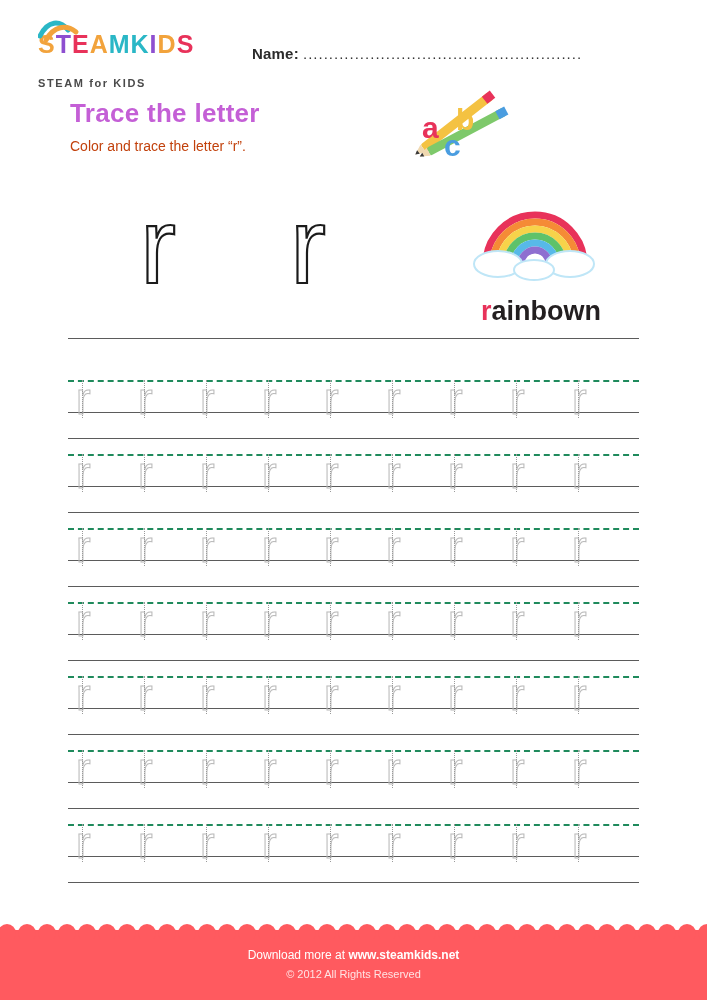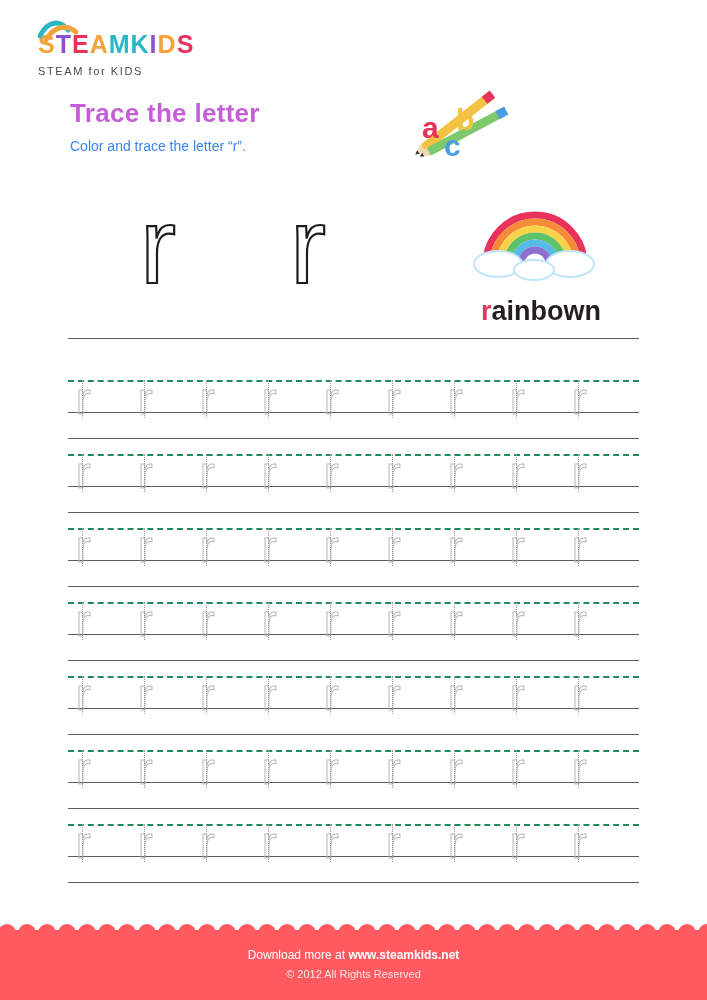--- a/index.html
+++ b/index.html
@@ -4,30 +4,30 @@
 <style>
   html,body{margin:0;padding:0;background:#ffffff;}
   body{width:707px;height:1000px;font-family:"Liberation Sans",sans-serif;position:relative;overflow:hidden;}
   .page{position:absolute;inset:0;background:#fff;}
 
   
   .header{position:absolute;left:0;top:0;width:707px;height:96px;}
   .logo{position:absolute;left:38px;top:32px;width:190px;}
   .logo-title{font-size:25px;font-weight:bold;letter-spacing:1px;line-height:1;}
   .logo-title span{display:inline-block;}
-  .logo-sub{font-size:11px;color:#4a4a4a;letter-spacing:1.6px;margin-top:8px;font-weight:normal;}
+  .logo-sub{font-size:11px;color:#4a4a4a;letter-spacing:1.6px;margin-top:20px;font-weight:bold;}
   .logo-swoosh{position:absolute;left:0px;top:-14px;width:44px;height:26px;}
 
   .field{position:absolute;font-size:15px;color:#2b2b2b;font-weight:bold;}
   .field .lbl{letter-spacing:.2px;}
   .dots{letter-spacing:1px;font-weight:normal;color:#333;}
 
   
   .title{position:absolute;left:70px;top:98px;font-size:26px;font-weight:bold;color:#c45fd6;letter-spacing:.3px;}
-  .subtitle{position:absolute;left:70px;top:138px;font-size:14px;color:#3b82f6;}
+  .subtitle{position:absolute;left:70px;top:138px;font-size:14px;color:#c2410c;}
 
   
   .abc-art{position:absolute;left:398px;top:86px;width:125px;height:76px;}
 
   
   .sample{position:absolute;font-family:"Liberation Sans",sans-serif;font-size:108px;line-height:1;
     color:transparent;-webkit-text-stroke:2.2px #1b1b1b;font-weight:normal;}
   .sample1{left:140px;top:192px;}
   .sample2{left:290px;top:192px;}
 
@@ -59,20 +59,24 @@
   <div class="header">
     <div class="logo">
       <svg class="logo-swoosh" viewBox="0 0 44 26">
         <path d="M2 18 C10 2, 22 2, 30 12" stroke="#2ab7c6" stroke-width="5" fill="none" stroke-linecap="round"></path>
         <path d="M8 22 C16 8, 28 6, 38 14" stroke="#f2a33c" stroke-width="5" fill="none" stroke-linecap="round"></path>
       </svg>
       <div class="logo-title" id="brandName"><span style="color: rgb(242, 163, 60);">S</span><span style="color: rgb(142, 79, 208);">T</span><span style="color: rgb(232, 50, 90);">E</span><span style="color: rgb(242, 163, 60);">A</span><span style="color: rgb(42, 183, 198);">M</span><span style="color: rgb(0, 0, 0);"> </span><span style="color: rgb(42, 183, 198);">K</span><span style="color: rgb(142, 79, 208);">I</span><span style="color: rgb(242, 163, 60);">D</span><span style="color: rgb(232, 50, 90);">S</span></div>
       <div class="logo-sub">STEAM for KIDS</div>
     </div>
 
+    <div class="field" style="left:252px;top:45px;">
+      <span class="lbl">Name:</span>
+      <span class="dots">......................................................</span>
+    </div>
   </div>
 
   <div class="title">Trace the letter</div>
   <div class="subtitle">Color and trace the letter “r”.</div>
 
   <svg class="abc-art" viewBox="0 0 125 76">
     <g transform="rotate(-38 62 38)">
       <rect x="18" y="30" width="86" height="9" rx="2" fill="#f4c242"></rect>
       <polygon points="18,30 8,34.5 18,39" fill="#f0d8b0"></polygon>
       <polygon points="12,32.3 8,34.5 12,36.7" fill="#3a3a3a"></polygon>

